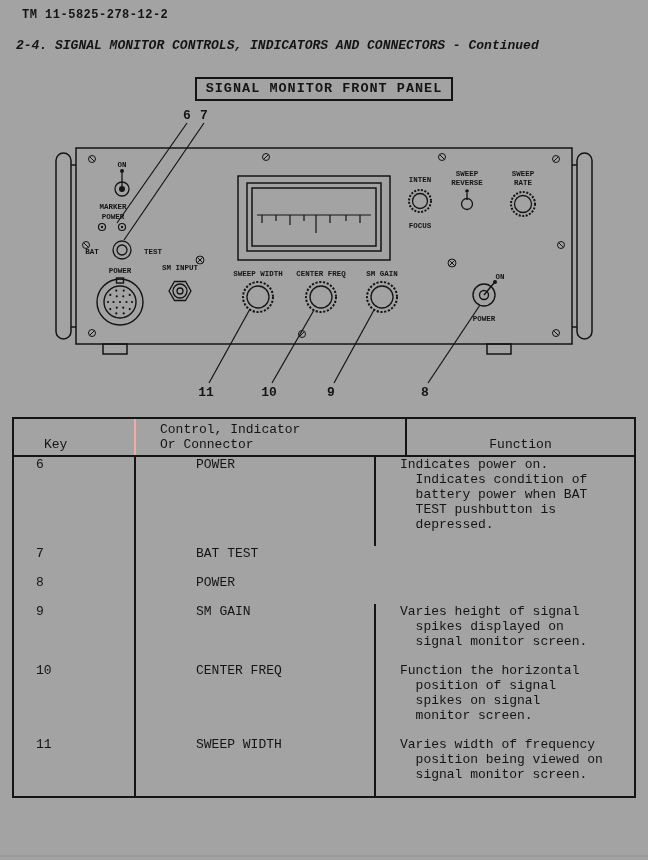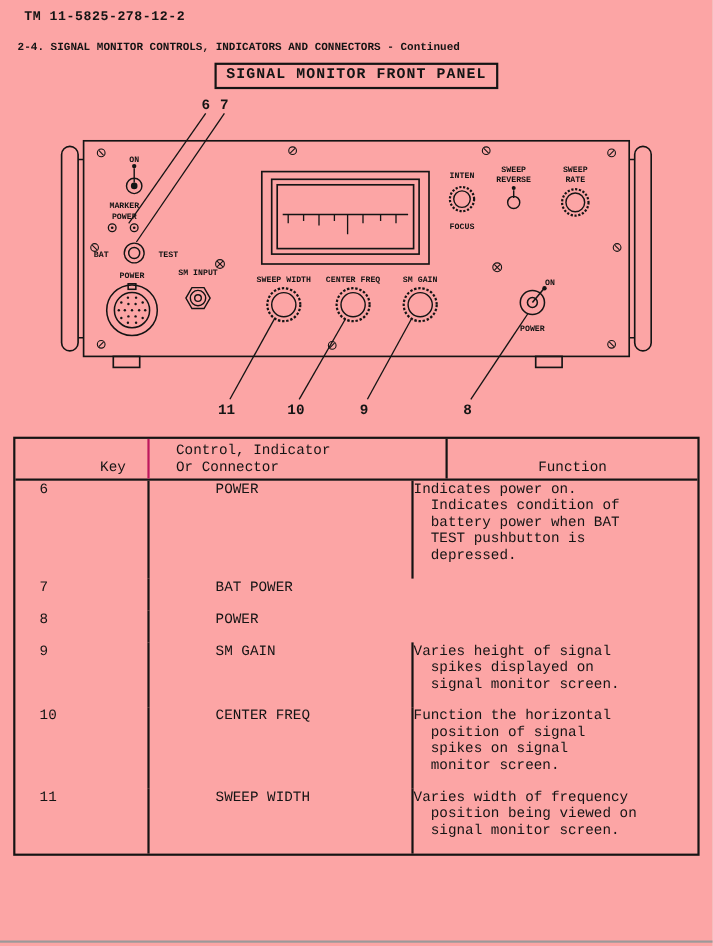--- a/index.html
+++ b/index.html
@@ -1,36 +1,37 @@
 <!DOCTYPE html>
 <html><head>
 <meta charset="utf-8">
 <style>
   html,body{margin:0;padding:0;background:#e8e8e8;}
   .page{
     position:relative;
     width:648px;height:860px;
-    background:#fca5a5;
+    background:#a3a3a3;
     overflow:hidden;
     font-family:"Liberation Mono", monospace;
     color:#141414;
   }
   .tm{
     margin:8px 0 0 22px;
     font-size:12px;
     font-weight:bold;
     letter-spacing:.5px;
   }
   .section-title{
     margin:16px 14px 0 16px;
-    font-size:10px;
+    font-size:13px;
     font-weight:bold;
     white-space:nowrap;
-  }
-  .figure-box-wrap{ text-align:center; margin-top:8px; }
+    font-style:italic;
+  }
+  .figure-box-wrap{ text-align:center; margin-top:24px; }
   .figure-box{
     display:inline-block;
     border:2px solid #141414;
     padding:2px 9px 3px 9px;
     font-size:13.5px;
     font-weight:bold;
     letter-spacing:1px;
   }
   svg.panel{ display:block; margin:2px auto 0 auto; }
   svg text{
@@ -52,28 +53,28 @@
     display:grid;
     grid-template-columns:120px 240px 1fr;
   }
   .thead{ border-bottom:2px solid #141414; min-height:36px; }
   .th{
     display:flex; align-items:flex-end;
     padding-bottom:3px;
     white-space:pre;
     font-weight:normal;
   }
-  .th.key{ padding-left:30px;margin-left:47px; }
-  .th.ctrl{ padding-left:24px; border-left:2px solid #be185d; }
+  .th.key{ padding-left:30px; }
+  .th.ctrl{ padding-left:24px; border-left:2px solid #fca5a5; }
   .th.func{ justify-content:center; border-left:2px solid #141414;margin-left:31px; }
   .td{ padding-bottom:14px; white-space:pre; }
   .tr:first-child .td{ padding-top:10px; }
   .td.key{ padding-left:22px; }
   .td.ctrl{ padding-left:60px; border-left:2px solid #141414; }
-  .td.func{ padding-left:0; padding-right:4px; border-left:2px solid #141414; }
+  .td.func{ padding-left:24px; padding-right:4px; border-left:2px solid #141414; }
   .page-edge{
     position:absolute; left:0; right:0; bottom:3px;
     border-top:2px solid #9a9a9a;
   }
 </style>
 </head>
 <body>
 
 <div class="page">
 
@@ -277,21 +278,21 @@
       <div class="td key">6</div>
       <div class="td ctrl">POWER</div>
       <div class="td func">Indicates power on.
   Indicates condition of
   battery power when BAT
   TEST pushbutton is
   depressed.</div>
     </div>
     <div class="tr">
       <div class="td key">7</div>
-      <div class="td ctrl">BAT POWER</div>
+      <div class="td ctrl">BAT TEST</div>
     </div>
     <div class="tr">
       <div class="td key">8</div>
       <div class="td ctrl">POWER</div>
     </div>
     <div class="tr">
       <div class="td key">9</div>
       <div class="td ctrl">SM GAIN</div>
       <div class="td func">Varies height of signal
   spikes displayed on

